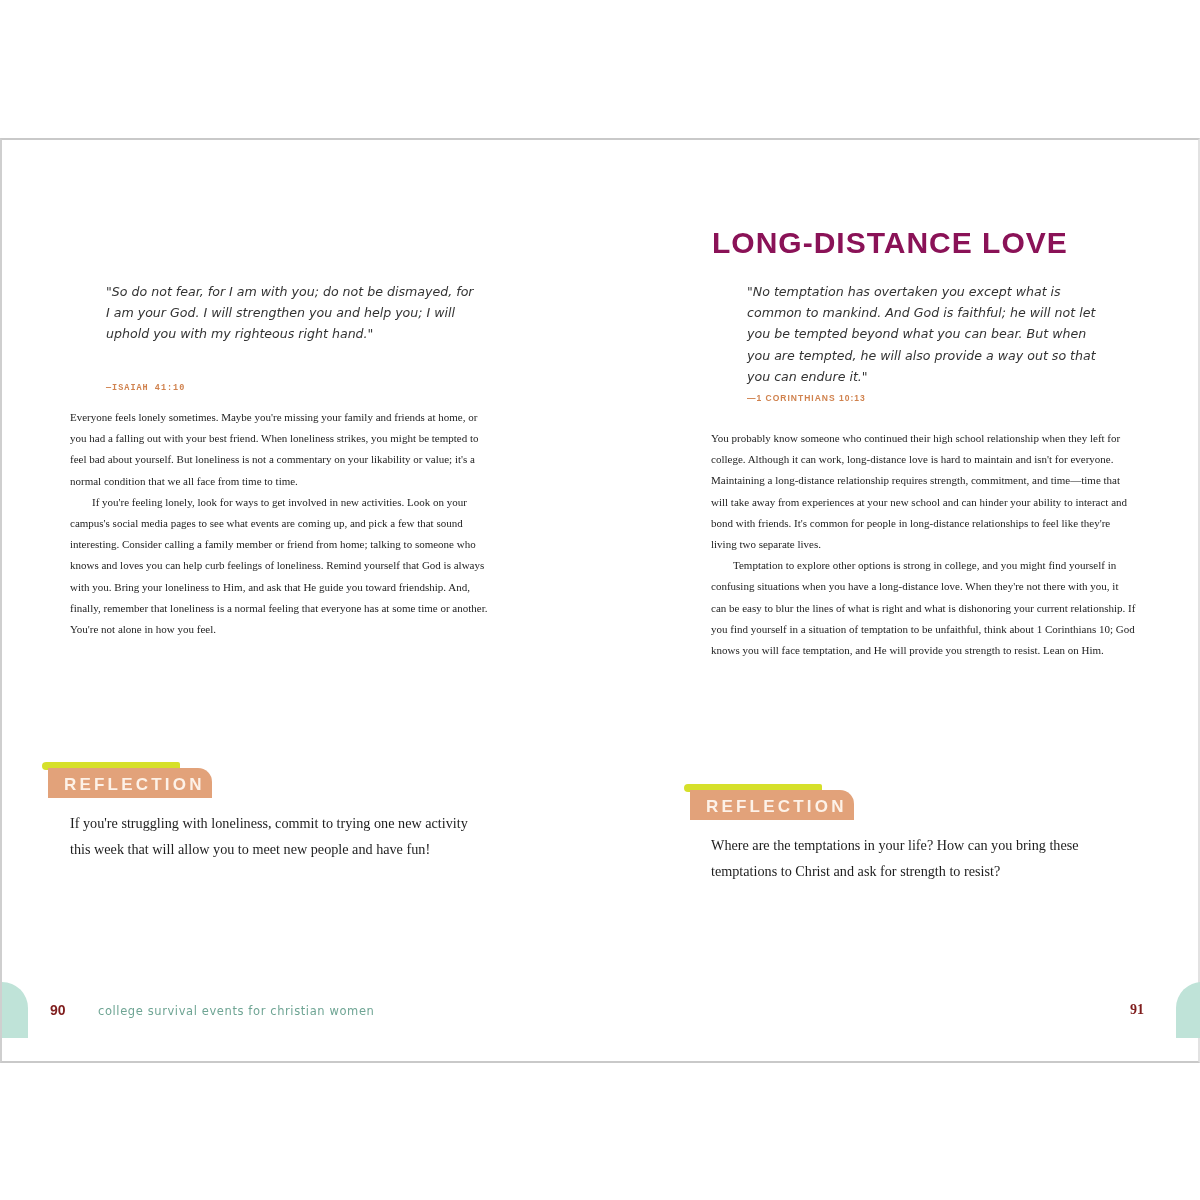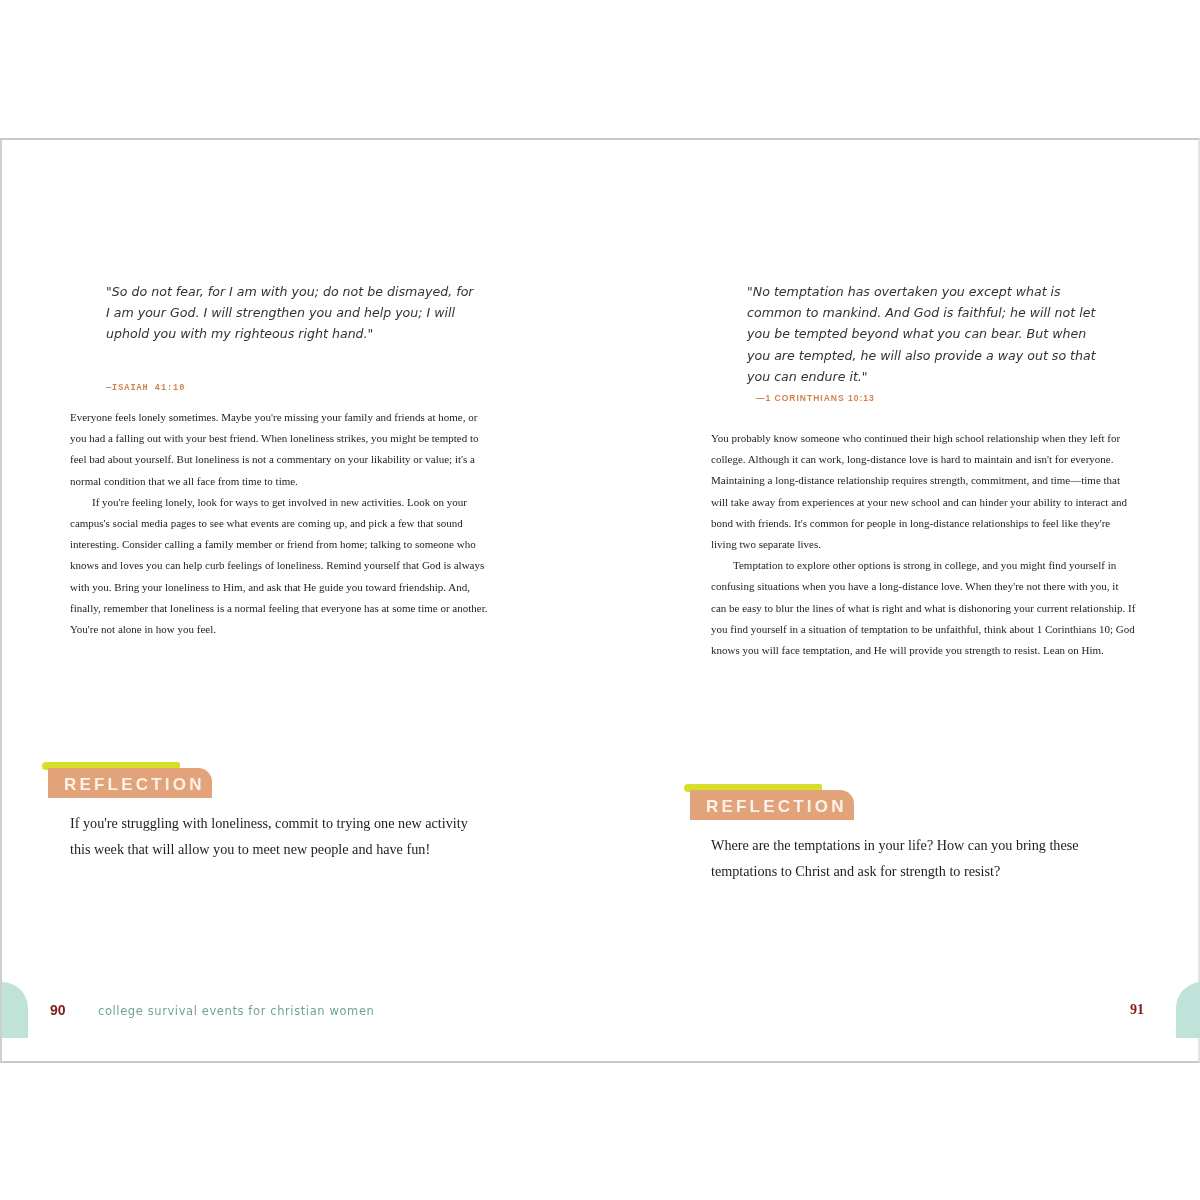--- a/index.html
+++ b/index.html
@@ -29,21 +29,21 @@
     font-size: 12.6px; line-height: 21.2px; color: #333333;
   }
   .left .quote { left: 104px; top: 141px; width: 370px; }
   .right .quote { left: 145px; top: 141px; width: 360px; }
 
   .cite {
     position: absolute; font-family: "Liberation Sans", sans-serif; font-weight: 700;
     font-size: 8.5px; letter-spacing: 1px; color: #d0824e;
   }
   .left .cite { left: 104px; top: 243px; font-family: Liberation Mono, monospace; }
-  .right .cite { left: 145px; top: 253px; margin-left: 9px; }
+  .right .cite { left: 145px; top: 253px; }
 
   .body-text {
     position: absolute; font-family: "Liberation Serif", serif; font-size: 11px;
     line-height: 21.2px; color: #1d1d1d; text-align: left;
   }
   .left .body-text { left: 68px; top: 267px; width: 425px; }
   .right .body-text { left: 109px; top: 288px; width: 425px; }
   .body-text p { margin: 0; }
   .body-text p.indent { text-indent: 22px; }
 
@@ -107,20 +107,21 @@
       <div class="tab"></div>
       <span class="label">REFLECTION</span>
     </div>
     <div class="reflect-text">If you're struggling with loneliness, commit to trying one new activity this week that will allow you to meet new people and have fun!</div>
     <div class="thumb-tab"></div>
     <span class="footer-num">90</span>
     <span class="running-head">college survival events for christian women</span>
   </div>
 
   <div class="page right">
+    <h1 class="title">LONG-DISTANCE LOVE</h1>
     <div class="quote">"No temptation has overtaken you except what is common to mankind. And God is faithful; he will not let you be tempted beyond what you can bear. But when you are tempted, he will also provide a way out so that you can endure it."</div>
     <div class="cite">—1 CORINTHIANS 10:13</div>
     <div class="body-text">
       <p>You probably know someone who continued their high school relationship when they left for college. Although it can work, long-distance love is hard to maintain and isn't for everyone. Maintaining a long-distance relationship requires strength, commitment, and time—time that will take away from experiences at your new school and can hinder your ability to interact and bond with friends. It's common for people in long-distance relationships to feel like they're living two separate lives.</p>
       <p class="indent">Temptation to explore other options is strong in college, and you might find yourself in confusing situations when you have a long-distance love. When they're not there with you, it can be easy to blur the lines of what is right and what is dishonoring your current relationship. If you find yourself in a situation of temptation to be unfaithful, think about 1 Corinthians 10; God knows you will face temptation, and He will provide you strength to resist. Lean on Him.</p>
     </div>
     <div class="reflection">
       <div class="bar"></div>
       <div class="tab"></div>
       <span class="label">REFLECTION</span>

